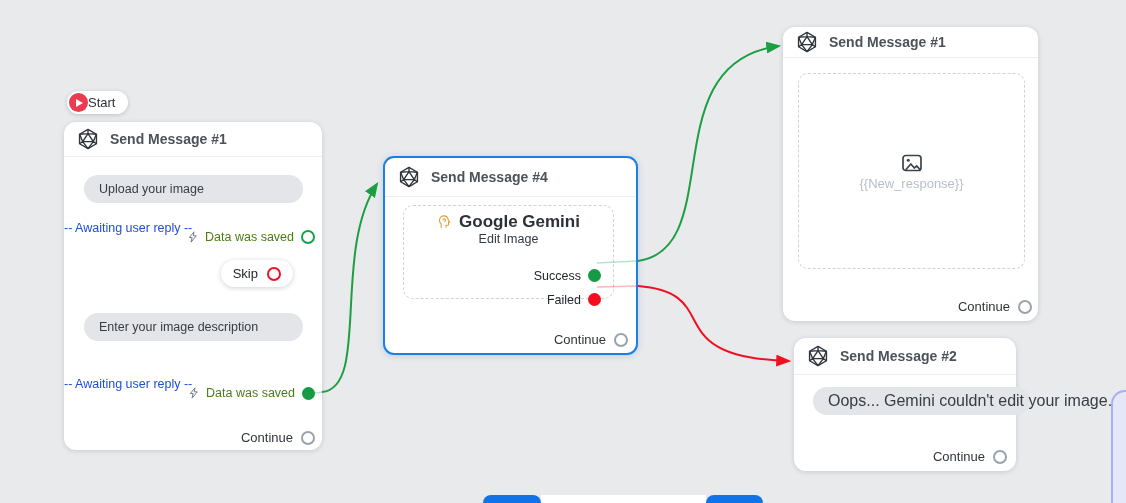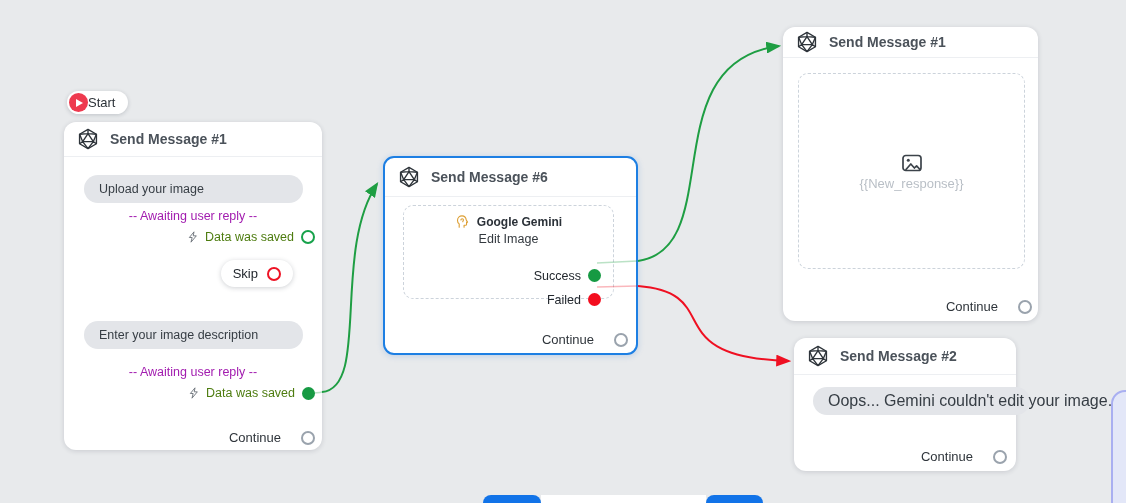--- a/index.html
+++ b/index.html
@@ -5,50 +5,50 @@
   html,body{margin:0;padding:0;}
   body{font-family:"Liberation Sans",sans-serif;overflow:hidden;}
   .stage{position:relative;width:1126px;height:503px;background:#e8eaec;overflow:hidden;}
   svg.edges{position:absolute;left:0;top:0;z-index:6;pointer-events:none;}
 
   
   .node{position:absolute;background:#fff;border-radius:12px;box-shadow:0 1px 5px rgba(35,45,60,.16);z-index:2;}
   .node-header{position:absolute;left:0;top:0;right:0;display:flex;align-items:center;gap:11px;padding:0 13px;border-bottom:1px solid #edeff2;}
   .node-title{font-weight:700;font-size:14px;color:#4b525a;white-space:nowrap;}
   .pill{position:absolute;background:#e3e5e9;border-radius:15px;display:flex;align-items:center;padding:0 15px;font-size:12.5px;color:#363d44;white-space:nowrap;}
-  .center-txt{position:absolute;left:0;right:0;text-align:center;font-size:12.5px;color:#a21caf;}
+  .center-txt{position:absolute;left:0;right:0;text-align:left;font-size:12.5px;color:#1d4ed8;margin-top:12px;}
   .row-right{position:absolute;left:0;right:7px;display:flex;justify-content:flex-end;align-items:center;gap:7px;font-size:12.5px;color:#4d7c0f;}
   .ring{width:10px;height:10px;border-radius:50%;background:#fff;flex:0 0 auto;}
   .ring.green{border:2px solid #17a24b;}
   .ring.red{border:2px solid #ee1325;}
   .ring.gray{border:2px solid #9aa3ad;}
   .dot{width:13px;height:13px;border-radius:50%;flex:0 0 auto;}
   .dot.green{background:#169a43;}
   .dot.red{background:#f30d1e;}
-  .continue-row{position:absolute;display:flex;align-items:center;gap:20px;font-size:13px;color:#2f353b;justify-content:center;}
+  .continue-row{position:absolute;display:flex;align-items:center;gap:8px;font-size:13px;color:#2f353b;justify-content:center;}
   .dashed-box{position:absolute;border:1.5px dashed #ccd3db;border-radius:10px;}
 
   
   .node-a{left:64px;top:122px;width:258px;height:328px;}
   .node-a .node-header{height:34px;}
   .node-a .pill-1{left:20px;top:53px;width:189px;height:28px;}
   .node-a .await-1{top:87px;}
   .node-a .saved-1{top:108px;}
   .node-a .skip-row{position:absolute;top:138px;right:29px;display:flex;align-items:center;gap:9px;background:#fff;border-radius:16px;box-shadow:0 1px 5px rgba(35,45,60,.22);padding:6px 12px;font-size:13px;color:#23282e;}
-  .node-a .pill-2{left:20px;top:199px;width:189px;height:28px;}
+  .node-a .pill-2{left:20px;top:191px;width:189px;height:28px;}
   .node-a .await-2{top:243px;}
   .node-a .saved-2{top:264px;}
   .node-a .continue-row{bottom:5px;right:7px;}
 
   
   .node-b{left:383px;top:156px;width:255px;height:199px;border:2px solid #1d7fe3;border-radius:11px;box-shadow:0 1px 6px rgba(30,110,210,.22);box-sizing:border-box;}
   .node-b .node-header{height:38px;}
   .node-b .dashed-box{left:18px;top:47px;width:211px;height:94px;padding:7px 0 0 0;box-sizing:border-box;}
   .nb-row{display:flex;align-items:center;justify-content:center;gap:7px;height:17px;font-size:12.5px;color:#33393f;}
-  .nb-row.provider{font-weight:700;font-size:12px;color:#2b3138;}
+  .nb-row.provider{font-weight:700;font-size:17px;color:#2b3138;}
   .nb-row.right{justify-content:flex-end;padding-right:12px;color:#23282e;}
   .nb-row.r3{margin-top:20px;}
   .nb-row.r4{margin-top:7px;}
   .node-b .continue-row{bottom:6px;right:8px;}
 
   
   .node-c{left:783px;top:27px;width:255px;height:294px;}
   .node-c .node-header{height:30px;}
   .node-c .dashed-box{left:15px;top:46px;width:225px;height:194px;display:flex;flex-direction:column;align-items:center;justify-content:center;gap:1px;}
   .node-c .img-var{font-size:13px;color:#b9bfc6;}
@@ -158,21 +158,21 @@
     <div class="node-header">
       <span class="hdr-icon">
         <svg viewBox="0 0 24 24" width="22" height="22">
             <g fill="none" stroke="#2e343a" stroke-width="1.5" stroke-linejoin="round">
           <polygon points="12,1.5 21.2,6.8 21.2,17.2 12,22.5 2.8,17.2 2.8,6.8"></polygon>
           <polygon points="12,6.2 17.8,14.8 6.2,14.8"></polygon>
           <path d="M12 1.5 L12 6.2 M21.2 6.8 L17.8 14.8 M2.8 6.8 L6.2 14.8 M12 22.5 L17.8 14.8 M12 22.5 L6.2 14.8 M2.8 17.2 L6.2 14.8 M21.2 17.2 L17.8 14.8 M2.8 6.8 L12 6.2 M21.2 6.8 L12 6.2"></path>
         </g>
           </svg>
       </span>
-      <span class="node-title">Send Message #6</span>
+      <span class="node-title">Send Message #4</span>
     </div>
     <div class="dashed-box">
       <div class="nb-row provider">
         <span class="hdr-icon">
           <svg viewBox="0 0 24 24" width="15" height="15">
               <g fill="none" stroke="#dd9f33" stroke-width="1.8" stroke-linecap="round" stroke-linejoin="round">
             <path d="M14.5 21v-3h2.2c1 0 1.8-.8 1.8-1.8V13h1.6L18 9.7C17.6 5.9 14.9 3 11.2 3 7.2 3 4 6.2 4 10.2c0 2.3 1 4.3 2.7 5.6V21"></path>
             <path d="M9.5 9.5a2 2 0 1 1 4 0c0 1.2-1 1.6-1 2.8"></path>
           </g>
             </svg>

